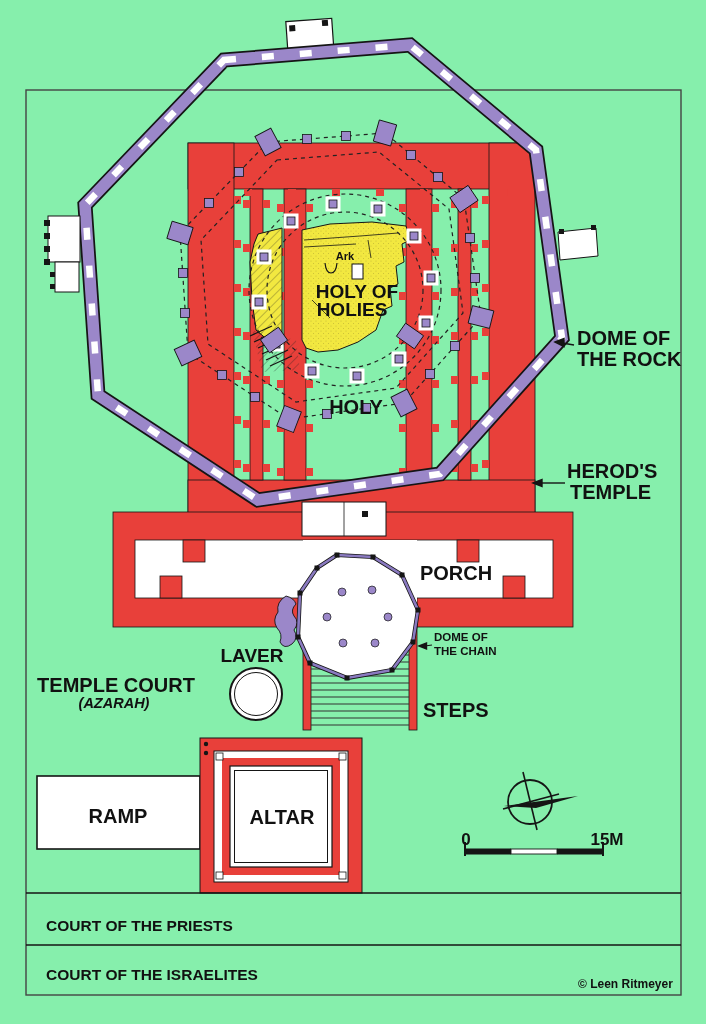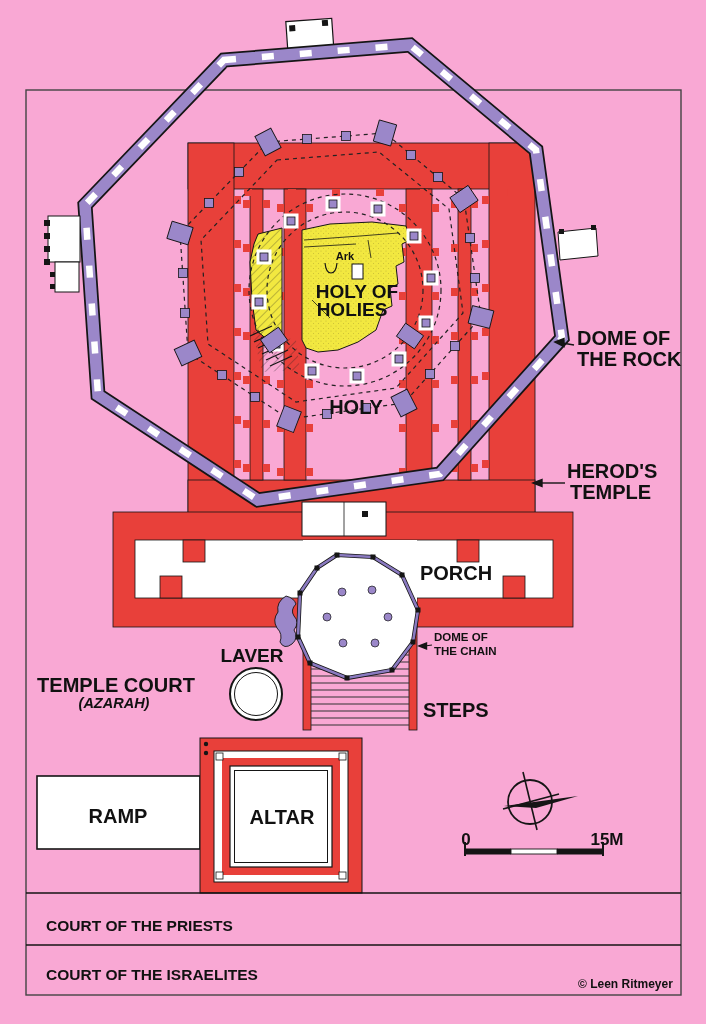--- a/index.html
+++ b/index.html
@@ -1,16 +1,16 @@
 <!DOCTYPE html>
 <html><head>
 <meta charset="utf-8">
 <style>
   html,body{margin:0;padding:0;background:#ffffff;}
-  .page{width:706px;height:1024px;position:relative;background:#f9a8d4;overflow:hidden;}
+  .page{width:706px;height:1024px;position:relative;background:#86efac;overflow:hidden;}
   svg{display:block;}
   text{font-family:"Liberation Sans","DejaVu Sans",sans-serif;fill:#111;}
   .lbl{font-weight:bold;}
   .it{font-style:italic;}
 </style>
 </head>
 <body>
 
 <div class="page">
 <svg width="706" height="1024" viewBox="0 0 706 1024">

